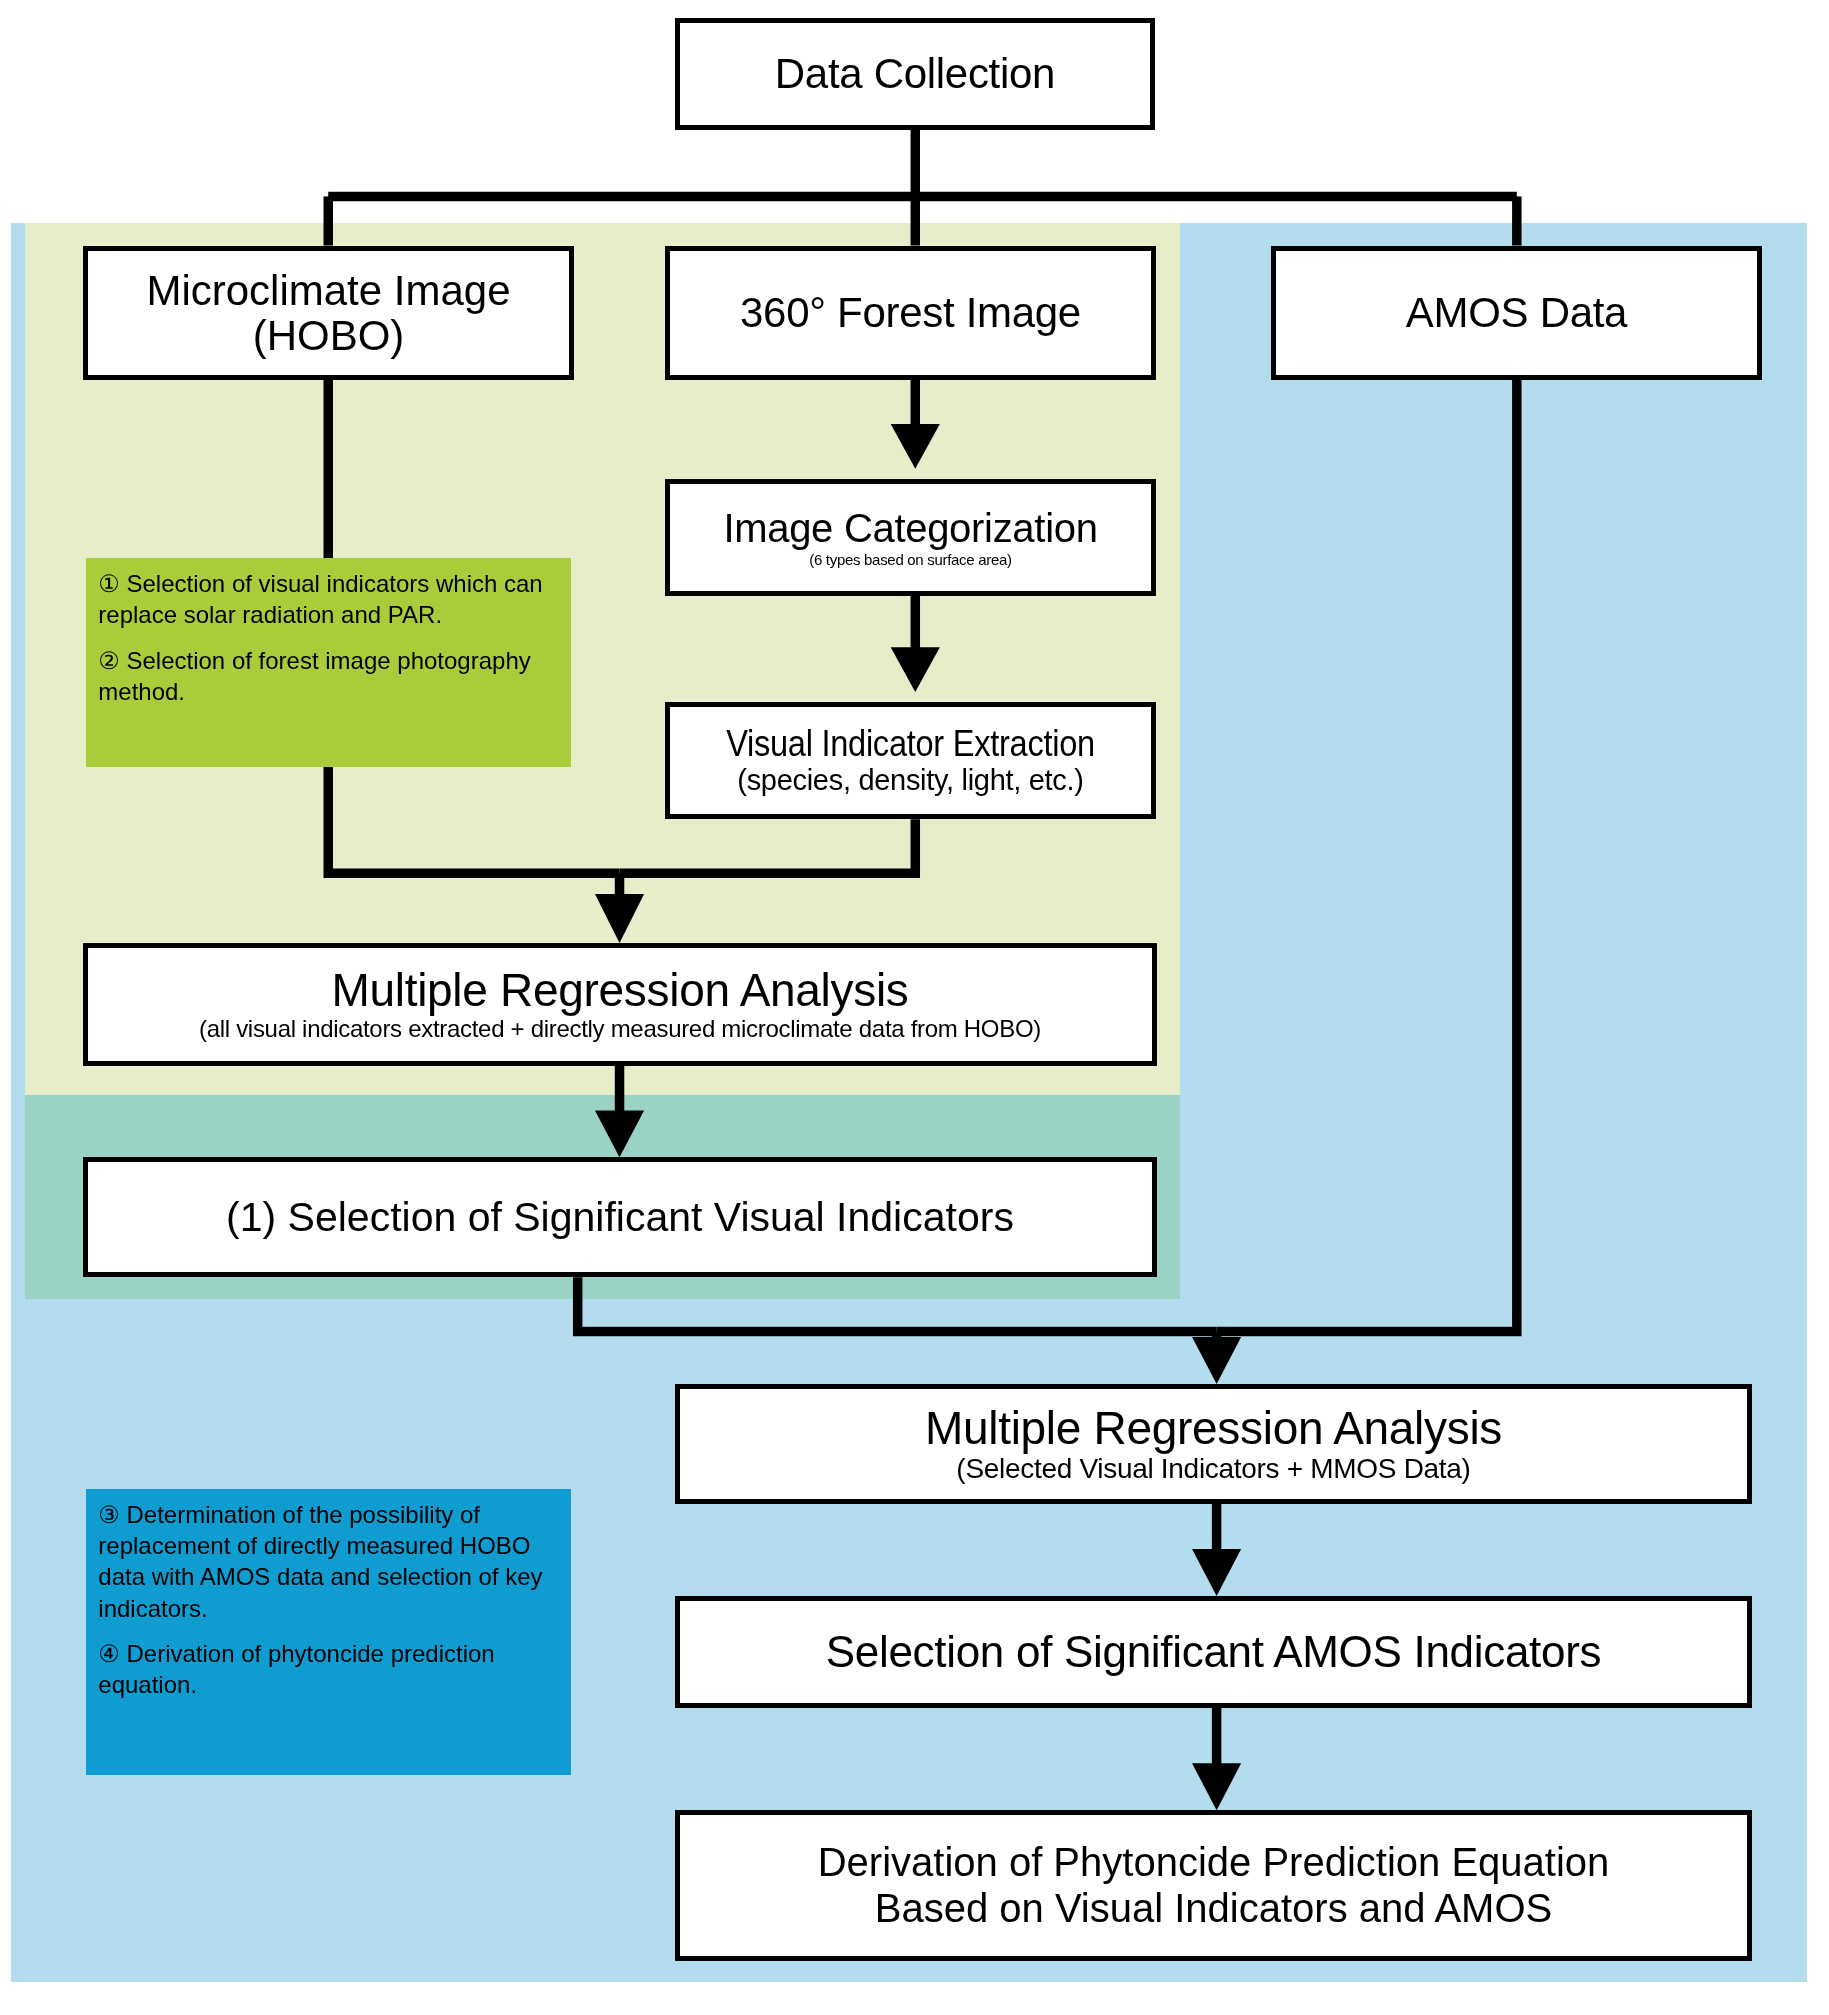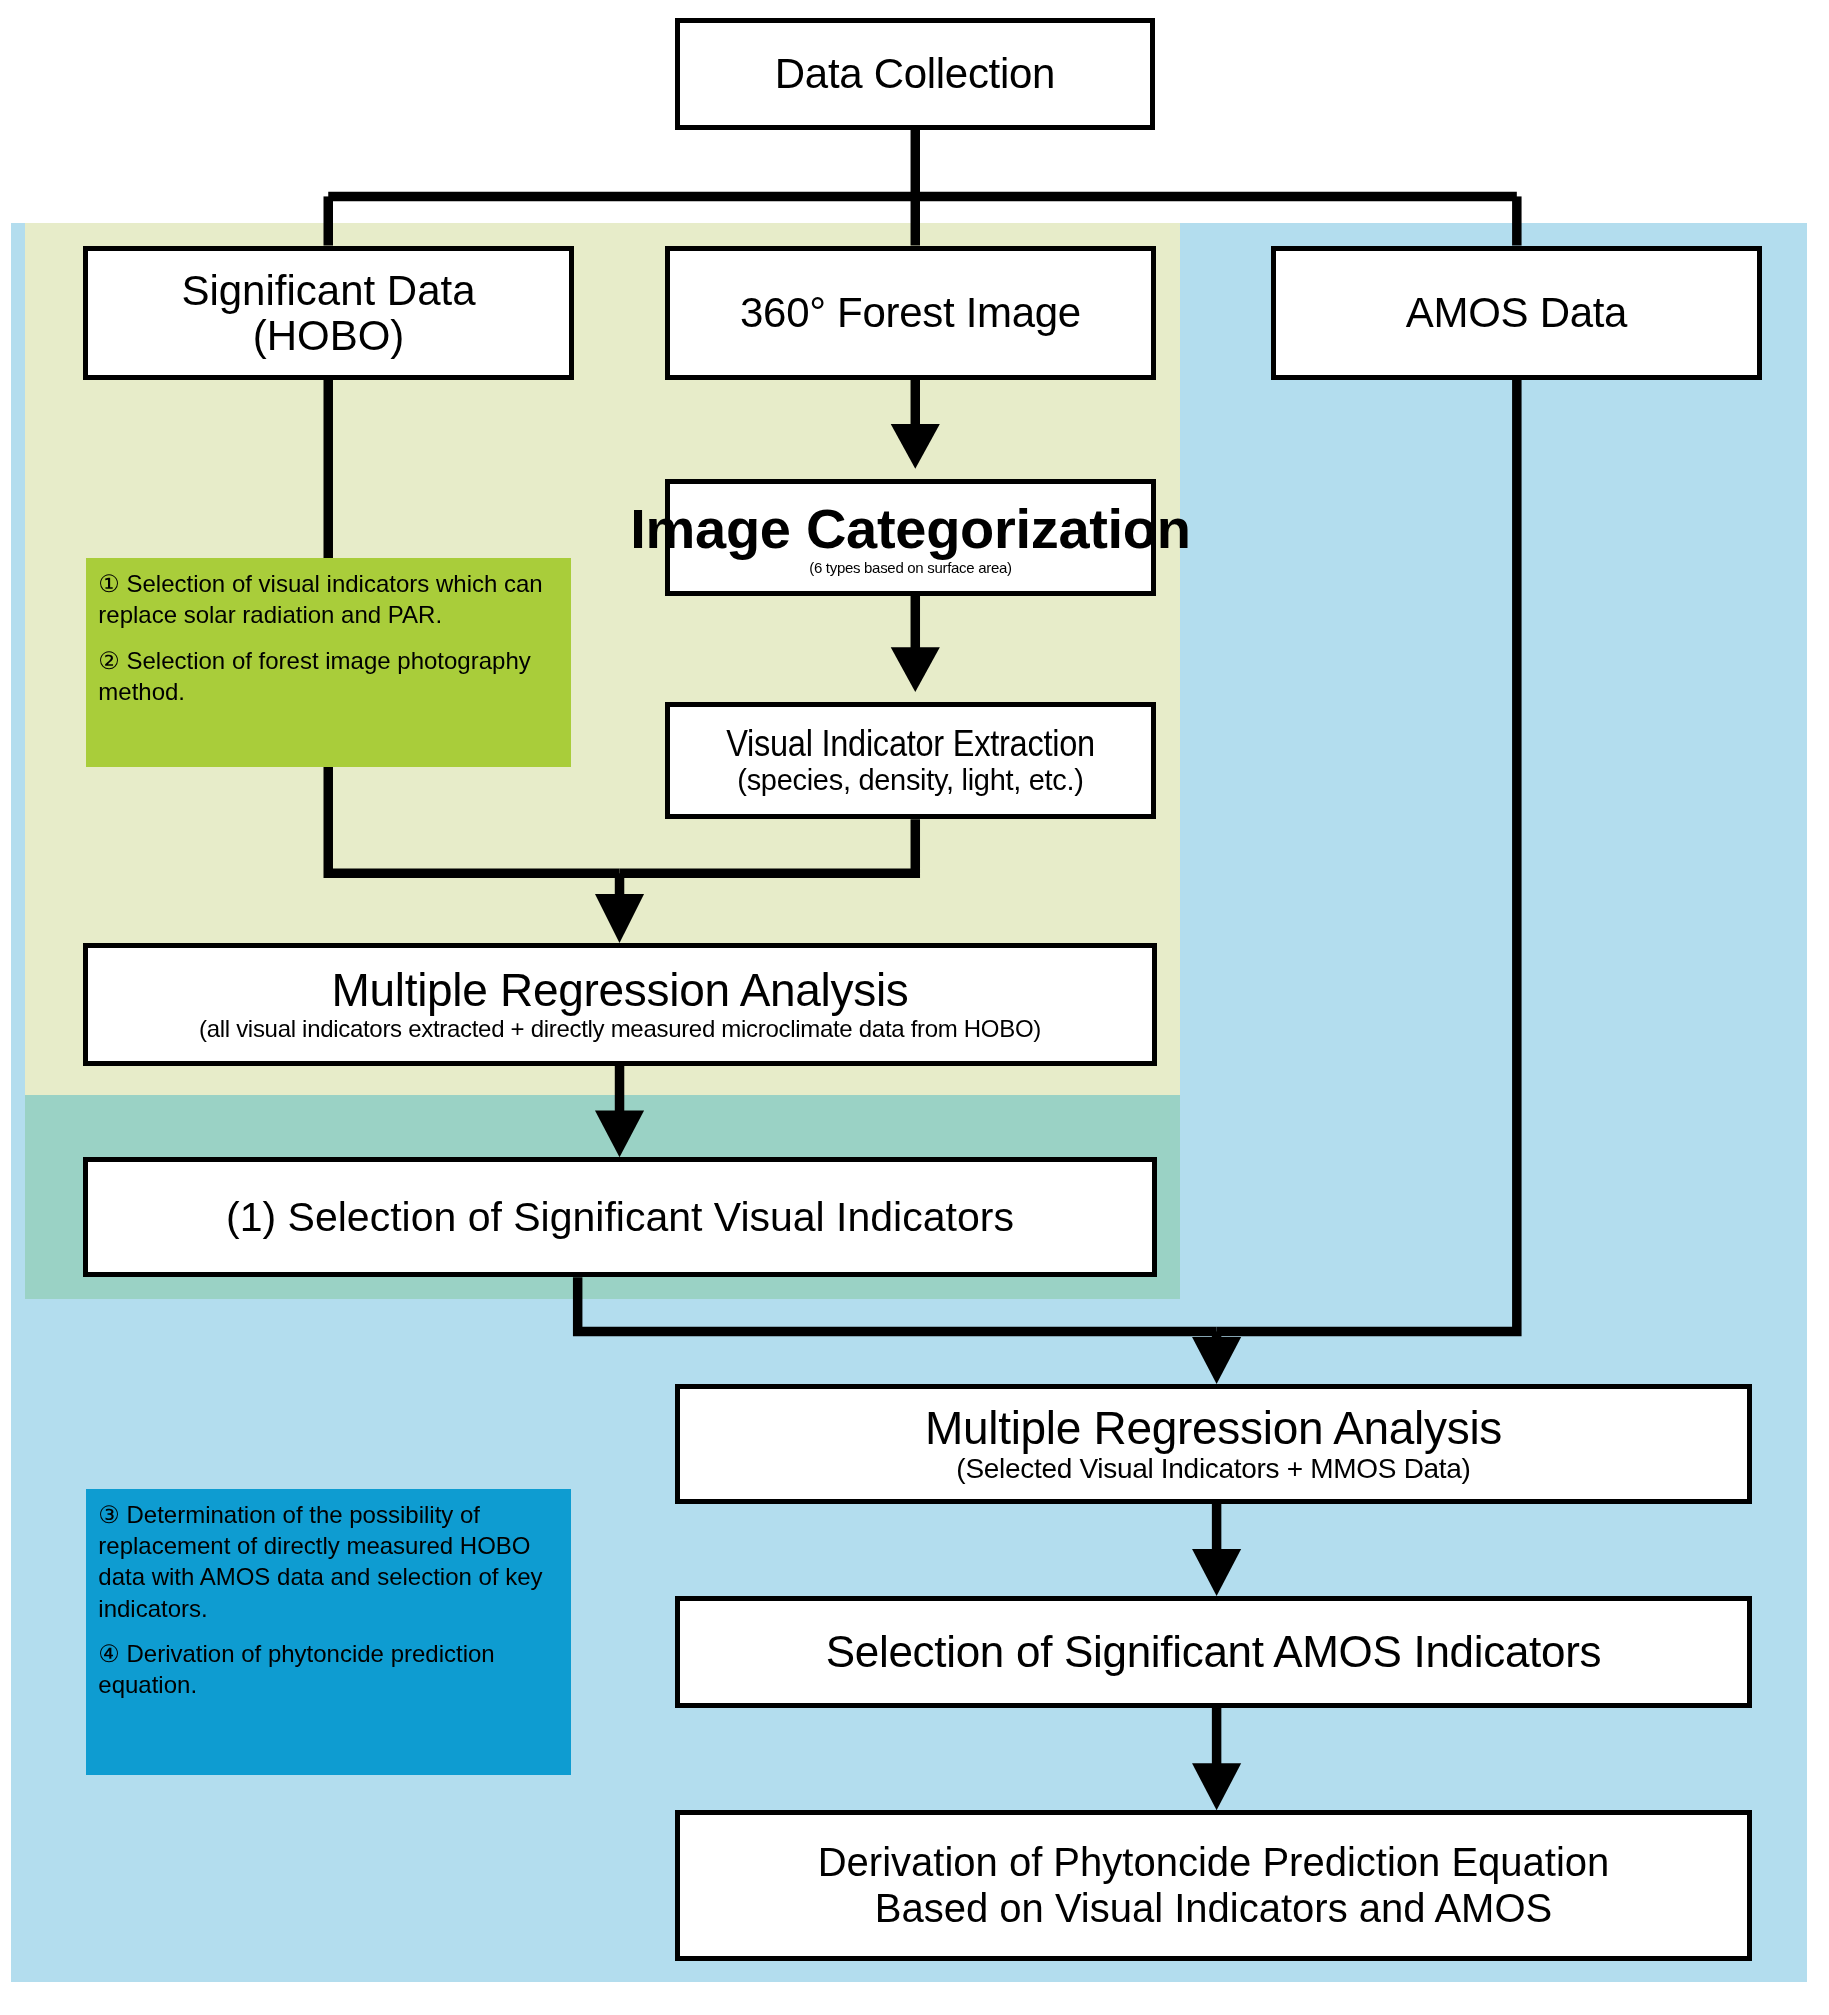--- a/index.html
+++ b/index.html
@@ -67,21 +67,21 @@
   #n-mra1              { left: 83px;  top: 943px; width: 1074px; height: 123px; }
   #n-selection         { left: 83px;  top: 1157px; width: 1074px; height: 120px; }
   #n-mra2              { left: 675px; top: 1384px; width: 1077px; height: 120px; }
   #n-amos-indicators   { left: 675px; top: 1596px; width: 1077px; height: 112px; }
   #n-final             { left: 675px; top: 1810px; width: 1077px; height: 151px; }
 
   
   #n-mra1 .t1, #n-mra2 .t1 { font-size: 46px; }
   #n-mra1 .t2 { font-size: 24px; }
   #n-mra2 .t2 { font-size: 28px; }
-  #n-image-cat .t1 { font-size: 56px; font-weight: bold; }
+  #n-image-cat .t1 { font-size: 40px; }
   #n-image-cat .t2 { font-size: 15px; }
   #n-indicator-extract .t1 { font-size: 37px; transform: scaleX(0.88); }
   #n-indicator-extract .t2 { font-size: 29px; }
   #n-amos-indicators .t1 { font-size: 44px; }
   #n-hobo .t1, #n-forest-image .t1, #n-amos .t1 { font-size: 42px; }
 
   .two-line { display: flex; flex-direction: column; align-items: center; }
   .two-line .ln { white-space: nowrap; }
   #n-selection .ln { font-size: 41px; line-height: 1.14; }
   #n-final .ln { font-size: 40px; line-height: 1.14; }
@@ -156,21 +156,21 @@
       <polygon points="2180,3244 2136,3160 2224,3160"></polygon>
     </g>
   </svg>
 
   <div class="node" id="n-data-collection">
     <span class="t1">Data Collection</span>
   </div>
 
   <div class="node" id="n-hobo">
     <div class="two-line">
-      <span class="ln">Significant Data</span>
+      <span class="ln">Microclimate Image</span>
       <span class="ln">(HOBO)</span>
     </div>
   </div>
 
   <div class="node" id="n-forest-image">
     <span class="t1">360° Forest Image</span>
   </div>
 
   <div class="node" id="n-amos">
     <span class="t1">AMOS Data</span>

